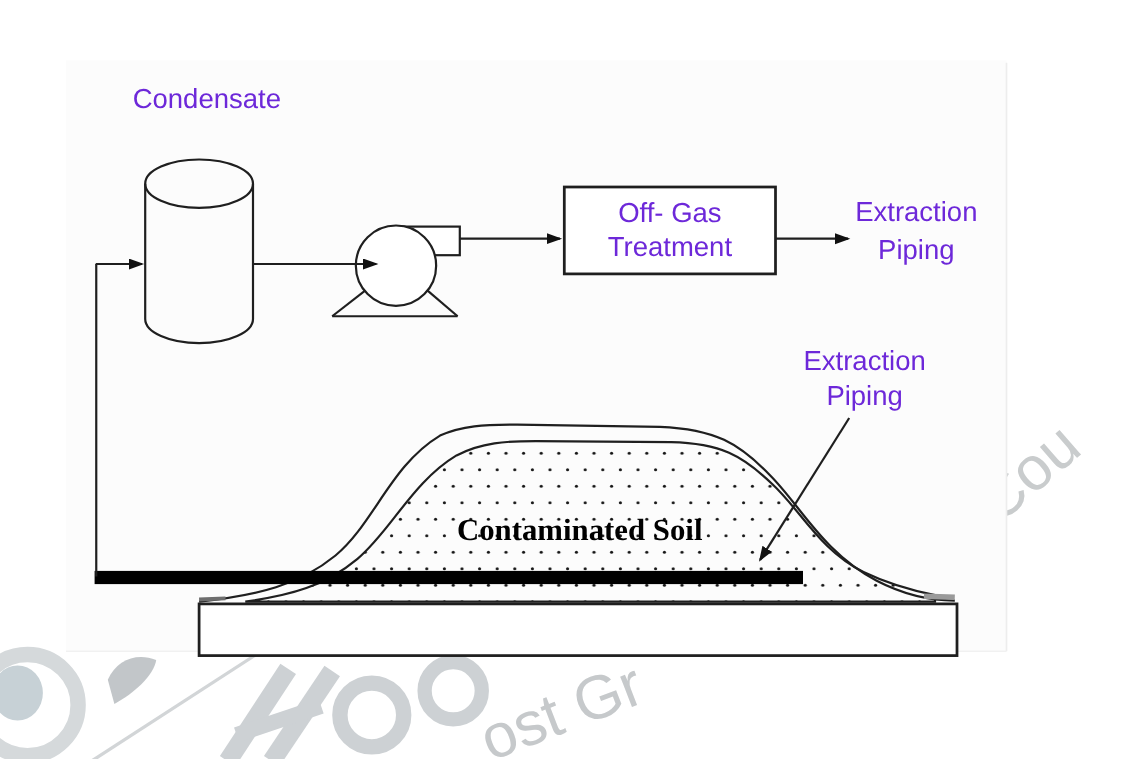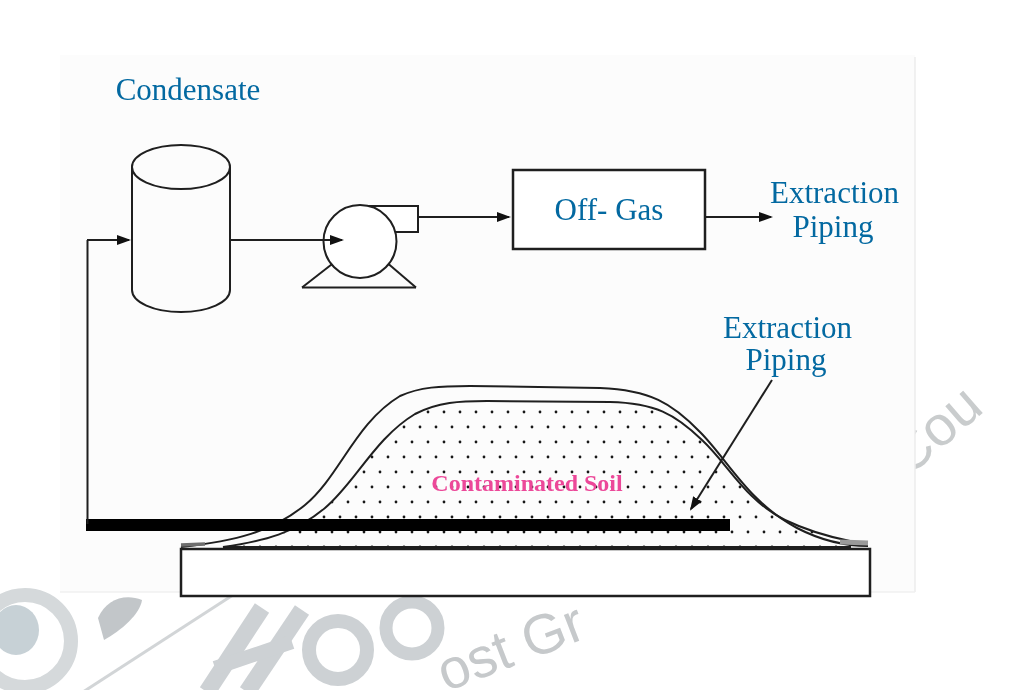--- a/index.html
+++ b/index.html
@@ -1,31 +1,31 @@
 <!DOCTYPE html>
 <html><head>
 <meta charset="utf-8">
 <style>
   html,body{margin:0;padding:0;background:#ffffff;}
   body{width:1024px;height:690px;position:relative;overflow:hidden;
        font-family:"Liberation Sans",sans-serif;}
   .stage{position:absolute;left:0;top:0;width:1024px;height:690px;}
   svg{position:absolute;left:0;top:0;}
-  .lbl{position:absolute;color:#0369a1;font-size:31px;text-align:center;
-       line-height:32px;white-space:nowrap;font-family:Liberation Serif, serif;}
+  .lbl{position:absolute;color:#6d28d9;font-size:25px;text-align:center;
+       line-height:32px;white-space:nowrap;}
   .lbl span{display:block;}
   .lbl-tank{left:83px;top:74px;width:210px;}
   .lbl-blower{left:314px;top:294px;width:92px;}
   .lbl-offgas{left:513px;top:170px;width:192px;height:79px;
               display:flex;flex-direction:column;justify-content:center;line-height:31px;}
   .lbl-extract-top{left:770px;top:176px;width:126px;line-height:34px;}
   .lbl-extract-soil{left:723px;top:312px;width:126px;line-height:32px;}
   .lbl-soil{left:393px;top:466px;width:268px;
             font-family:"Liberation Serif",serif;font-weight:bold;
-            font-size:24px;line-height:34px;color:#ec4899;}
+            font-size:28px;line-height:34px;color:#000000;}
 </style>
 </head>
 <body>
 
 <div class="stage">
 
 <svg width="1024" height="690" viewBox="0 0 1024 690">
   <defs>
     <marker id="arr" markerWidth="16" markerHeight="12" refX="12" refY="5" orient="auto" markerUnits="userSpaceOnUse">
       <path d="M0,0 L14,5 L0,10 Z" fill="#111"></path>
@@ -119,20 +119,21 @@
   </g>
 </svg>
 
 <div class="lbl lbl-tank">
   <span>Condensate</span>
 </div>
 
 
 <div class="lbl lbl-offgas">
   <span>Off- Gas</span>
+  <span>Treatment</span>
 </div>
 
 <div class="lbl lbl-extract-top">
   <span>Extraction</span>
   <span>Piping</span>
 </div>
 
 <div class="lbl lbl-extract-soil">
   <span>Extraction</span>
   <span>Piping</span>

